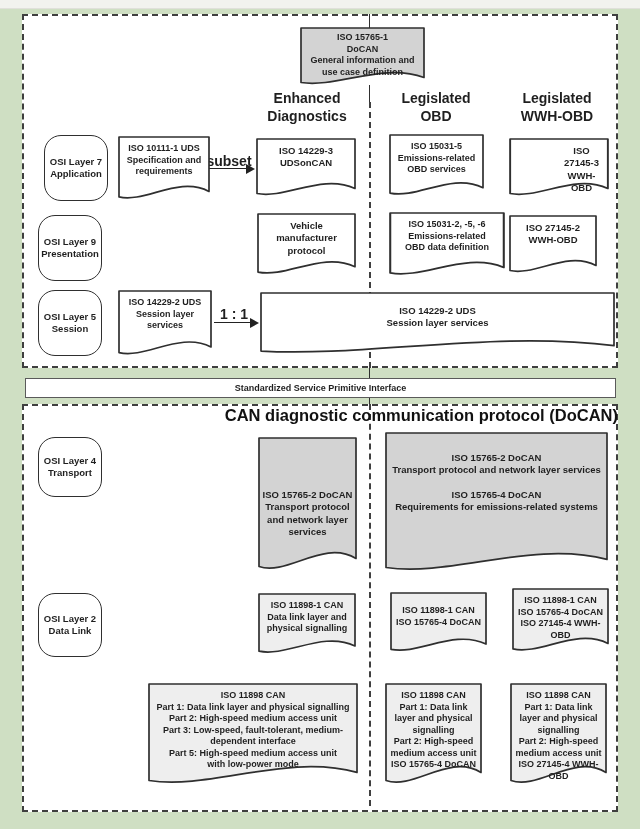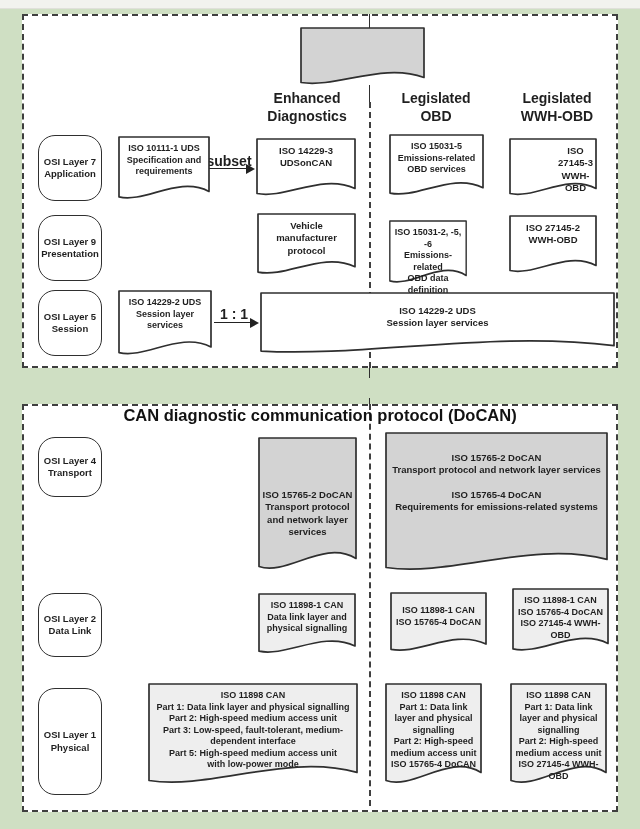--- a/index.html
+++ b/index.html
@@ -47,21 +47,21 @@
     white-space:pre-line; z-index:2;
   }
   .iface-bar {
     position:absolute; left:25px; top:378px; width:591px; height:20px;
     background:#ffffff; border:1.5px solid #5a5a5a;
     display:flex; align-items:center; justify-content:center;
     font-weight:bold; font-size:9px; color:#1f1f1f; z-index:2;
   }
   .docan-title {
     position:absolute; left:22px; top:406px; width:596px;
-    text-align:center; font-weight:bold; font-size:16.5px;
+    text-align:right; font-weight:bold; font-size:16.5px;
     color:#111; z-index:2;
   }
   .arrow-line { position:absolute; height:0; border-top:1.8px solid #222; z-index:2; }
   .arrow-head {
     position:absolute; width:0; height:0; z-index:2;
     border-top:5px solid transparent; border-bottom:5px solid transparent;
     border-left:9px solid #222;
   }
   .arrow-label {
     position:absolute; text-align:center; font-weight:bold;
@@ -78,54 +78,57 @@
   <div class="section" style="left:22px; top:14px; width:596px; height:354px;"></div>
   <div class="section" style="left:22px; top:404px; width:596px; height:408px;"></div>
 
   <div class="v-solid" style="left:369px; top:14px; height:14px;"></div>
   <div class="v-solid" style="left:369px; top:85px; height:17px;"></div>
   <div class="v-dash" style="left:369px; top:102px; height:266px;"></div>
   <div class="v-solid" style="left:369px; top:368px; height:10px;"></div>
   <div class="v-solid" style="left:369px; top:398px; height:7px;"></div>
   <div class="v-dash" style="left:369px; top:404px; height:402px;"></div>
 
+  <div class="iface-bar">Standardized Service Primitive Interface</div>
   <div class="docan-title">CAN diagnostic communication protocol (DoCAN)</div>
 
   <div class="col-header" style="left:256px; top:90px; width:102px;">Enhanced
 Diagnostics</div>
   <div class="col-header" style="left:388px; top:90px; width:96px;">Legislated
 OBD</div>
   <div class="col-header" style="left:503px; top:90px; width:108px;">Legislated
 WWH-OBD</div>
 
-  <div class="osi-box" style="left:38px; top:135px; height:66px;">OSI Layer 7
+  <div class="osi-box" style="left:44px; top:135px; height:66px;">OSI Layer 7
 Application</div>
   <div class="osi-box" style="left:38px; top:215px; height:66px;">OSI Layer 9
 Presentation</div>
   <div class="osi-box" style="left:38px; top:290px; height:66px;">OSI Layer 5
 Session</div>
   <div class="osi-box" style="left:38px; top:437px; height:60px;">OSI Layer 4
 Transport</div>
   <div class="osi-box" style="left:38px; top:593px; height:64px;">OSI Layer 2
 Data Link</div>
-  <div class="osi-box" style="left:38px; top:688px; height:107px;">OSI Layer 1
-Physical</div>
 
   <div class="arrow-label" style="left:206px; top:153px; width:46px;">subset</div>
   <div class="arrow-line" style="left:209px; top:168px; width:38px;"></div>
   <div class="arrow-head" style="left:246px; top:164px;"></div>
 
   <div class="arrow-label" style="left:211px; top:306px; width:46px;">1 : 1</div>
   <div class="arrow-line" style="left:214px; top:322px; width:37px;"></div>
   <div class="arrow-head" style="left:250px; top:318px;"></div>
 
   <div class="doc" style="left:300px; top:27px; width:125px; height:62px;">
       <svg viewBox="0 0 125 62" preserveAspectRatio="none" class="doc-svg">
         <path d="M1,1 L124,1 L124,50.5 C82.5,35.4 37.5,61.0 1,55.5 Z" fill="#d3d3d3" stroke="#2f2f2f" stroke-width="1.7" stroke-linejoin="round"></path>
       </svg>
+    <div class="doc-text small pt-tiny">ISO 15765-1
+DoCAN
+General information and
+use case definition</div>
   </div>
 
   <div class="doc" style="left:118px; top:136px; width:92px; height:68px;">
       <svg viewBox="0 0 92 68" preserveAspectRatio="none" class="doc-svg">
         <path d="M1,1 L91,1 L91,55.4 C60.7,39.6 27.6,67.0 1,60.9 Z" fill="#ffffff" stroke="#2f2f2f" stroke-width="1.7" stroke-linejoin="round"></path>
       </svg>
     <div class="doc-text small">ISO 10111-1 UDS
 Specification and
 requirements</div>
   </div>
@@ -137,37 +140,37 @@
 UDSonCAN</div>
   </div>
   <div class="doc" style="left:389px; top:134px; width:95px; height:66px;">
       <svg viewBox="0 0 95 66" preserveAspectRatio="none" class="doc-svg">
         <path d="M1,1 L94,1 L94,53.7 C62.7,38.2 28.5,65.0 1,59.1 Z" fill="#ffffff" stroke="#2f2f2f" stroke-width="1.7" stroke-linejoin="round"></path>
       </svg>
     <div class="doc-text small">ISO 15031-5
 Emissions-related
 OBD services</div>
   </div>
-  <div class="doc" style="left:509px; top:138px; width:88px; height:62px;padding-left:45px;">
+  <div class="doc" style="left:509px; top:138px; width:100px; height:62px;padding-left:45px;">
       <svg viewBox="0 0 88 62" preserveAspectRatio="none" class="doc-svg">
         <path d="M1,1 L87,1 L87,50.5 C58.1,35.4 26.4,61.0 1,55.5 Z" fill="#ffffff" stroke="#2f2f2f" stroke-width="1.7" stroke-linejoin="round"></path>
       </svg>
     <div class="doc-text">ISO 27145-3
 WWH-OBD</div>
   </div>
 
   <div class="doc" style="left:257px; top:213px; width:99px; height:66px;">
       <svg viewBox="0 0 99 66" preserveAspectRatio="none" class="doc-svg">
         <path d="M1,1 L98,1 L98,53.7 C65.3,38.2 29.7,65.0 1,59.1 Z" fill="#ffffff" stroke="#2f2f2f" stroke-width="1.7" stroke-linejoin="round"></path>
       </svg>
     <div class="doc-text">Vehicle
 manufacturer
 protocol</div>
   </div>
-  <div class="doc" style="left:389px; top:220px; width:78px; height:68px;">
+  <div class="doc" style="left:389px; top:212px; width:116px; height:68px;">
       <svg viewBox="0 0 95 68" preserveAspectRatio="none" class="doc-svg">
         <path d="M1,1 L94,1 L94,55.4 C62.7,39.6 28.5,67.0 1,60.9 Z" fill="#ffffff" stroke="#2f2f2f" stroke-width="1.7" stroke-linejoin="round"></path>
       </svg>
     <div class="doc-text small">ISO 15031-2, -5, -6
 Emissions-related
 OBD data definition</div>
   </div>
   <div class="doc" style="left:509px; top:215px; width:88px; height:62px;">
       <svg viewBox="0 0 88 62" preserveAspectRatio="none" class="doc-svg">
         <path d="M1,1 L87,1 L87,50.5 C58.1,35.4 26.4,61.0 1,55.5 Z" fill="#ffffff" stroke="#2f2f2f" stroke-width="1.7" stroke-linejoin="round"></path>

